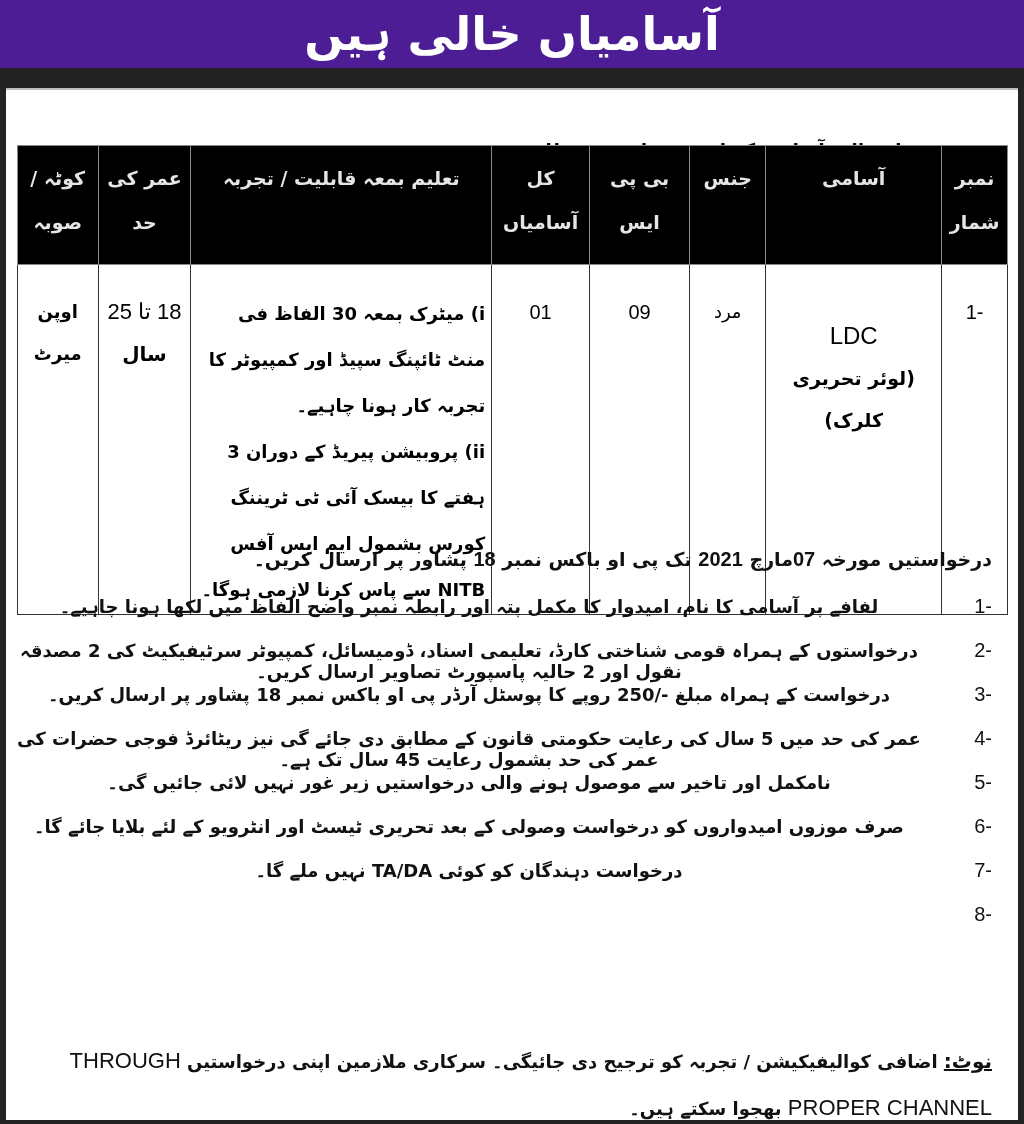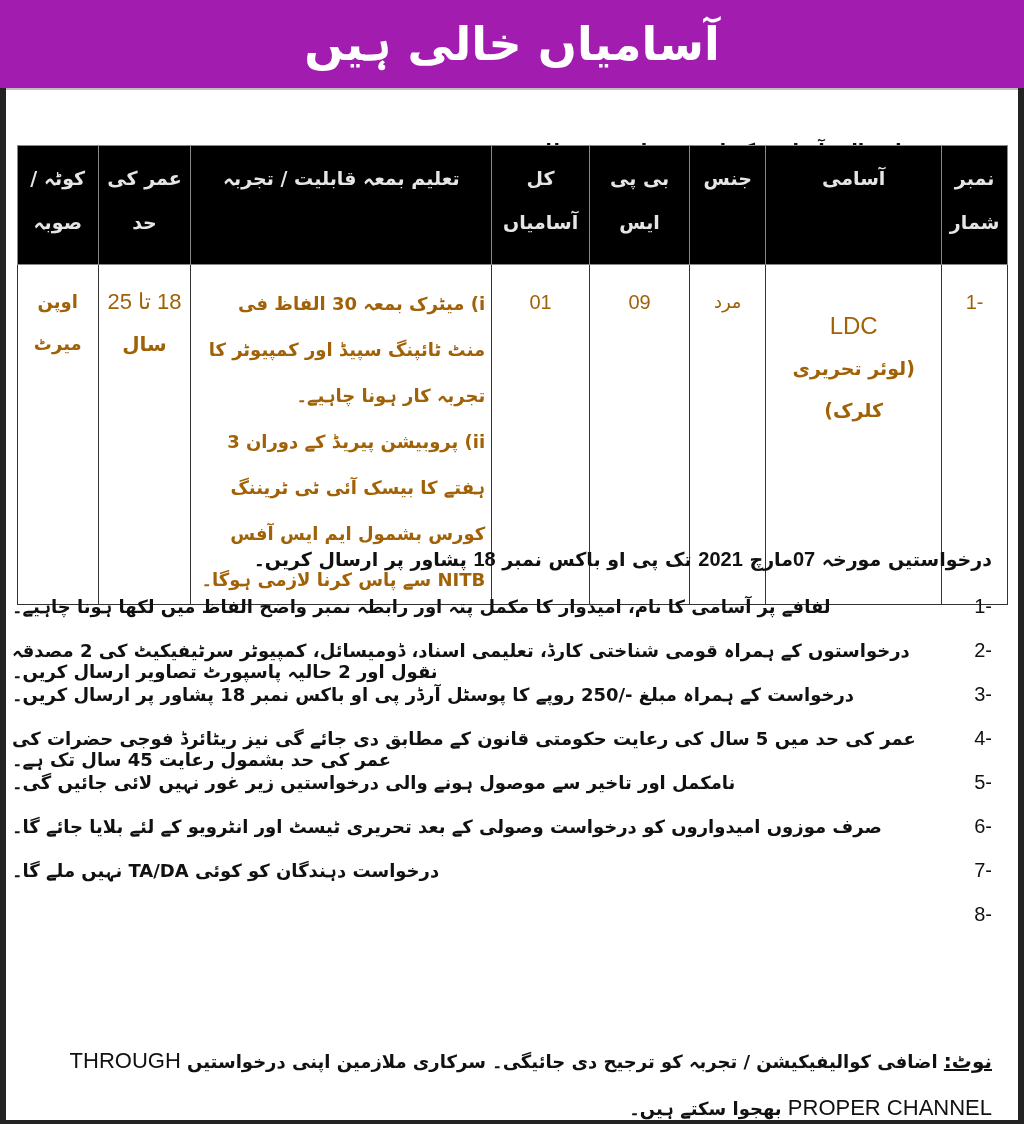--- a/index.html
+++ b/index.html
@@ -3,22 +3,22 @@
 <meta charset="utf-8">
 <style>
   html, body { margin: 0; padding: 0; }
   body {
     width: 1024px; height: 1124px;
     background: #232323;
     font-family: "DejaVu Sans", sans-serif;
     position: relative; overflow: hidden;
   }
   .title-band {
-    position: absolute; left: 0; top: 0; width: 1024px; height: 88px;
-    background: #a21caf;
+    position: absolute; left: 0; top: 0; width: 1024px; height: 68px;
+    background: #4c1d95;
     display: flex; align-items: center; justify-content: center;
   }
   .title {
     color: #ffffff; font-size: 46px; font-weight: bold;
     direction: rtl; letter-spacing: 1px;
     font-family: "DejaVu Sans", sans-serif;
   }
   .panel {
     position: absolute; left: 6px; top: 88px; width: 1012px; height: 1030px;
     background: #ffffff; border-top: 2px solid #bdbdbd;
@@ -34,41 +34,41 @@
   }
   table.vac th, table.vac td {
     border: 1.5px solid #333; vertical-align: top; text-align: center;
   }
   table.vac th {
     background: #000; color: #e5e5e5; font-size: 19px; font-weight: bold;
     height: 108px; padding: 10px 4px 0 4px; line-height: 44px;
     border-color: #888;
   }
   table.vac td {
-    height: 270px; font-size: 20px; color: #a16207; padding-top: 16px; line-height: 42px;
+    height: 270px; font-size: 20px; color: #000000; padding-top: 26px; line-height: 42px;
   }
   .num-latin { font-family: "Liberation Sans", sans-serif; font-size: 22px; }
   .post-en { font-family: "Liberation Sans", sans-serif; font-size: 24px; display:block;margin-top:24px; }
   .post-ur { display:block; font-weight: bold; font-size: 19px; }
   .edu { text-align: right !important; padding-right: 6px; padding-left: 8px; font-weight: bold; font-size: 18px !important; line-height: 46px !important; }
   .edu p { margin: 0; }
   .deadline {
     position: absolute; right: 26px; top: 458px; font-size: 19px; font-weight: bold; color: #111;
   }
   .deadline b { font-family: "Liberation Sans", sans-serif; font-size: 20px; }
   .rules { position: absolute; right: 26px; top: 505px; width: 980px; }
   .rule {
     display: flex; flex-direction: row-reverse; align-items: baseline;
     height: 44px; font-size: 18px; font-weight: bold; color: #111;
   }
   .rule-num {
     width: 40px; font-family: "Liberation Sans", sans-serif; font-weight: normal;
     font-size: 20px; direction: rtl; text-align: right; margin-left: 26px;
   }
-  .rule-text { direction: rtl; text-align: left; flex: 1; }
+  .rule-text { direction: rtl; text-align: center; flex: 1; }
   .note {
     position: absolute; right: 26px; top: 948px; width: 990px;
     font-size: 18px; font-weight: bold; color: #111; line-height: 46px;
   }
   .note-label { font-size: 20px; font-weight: bold; text-decoration: underline; }
   .note .en { font-family: "Liberation Sans", sans-serif; font-size: 22px; font-weight: normal; }
 </style>
 </head>
 <body>
 

